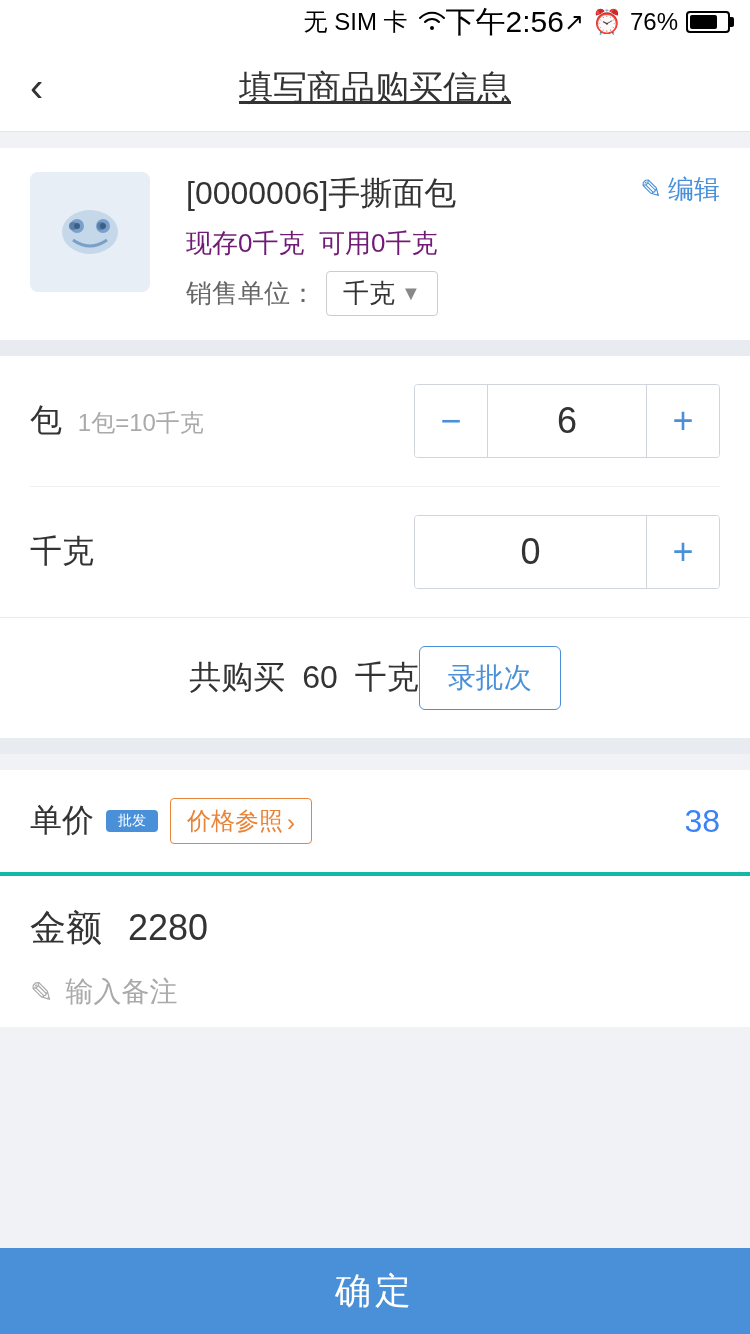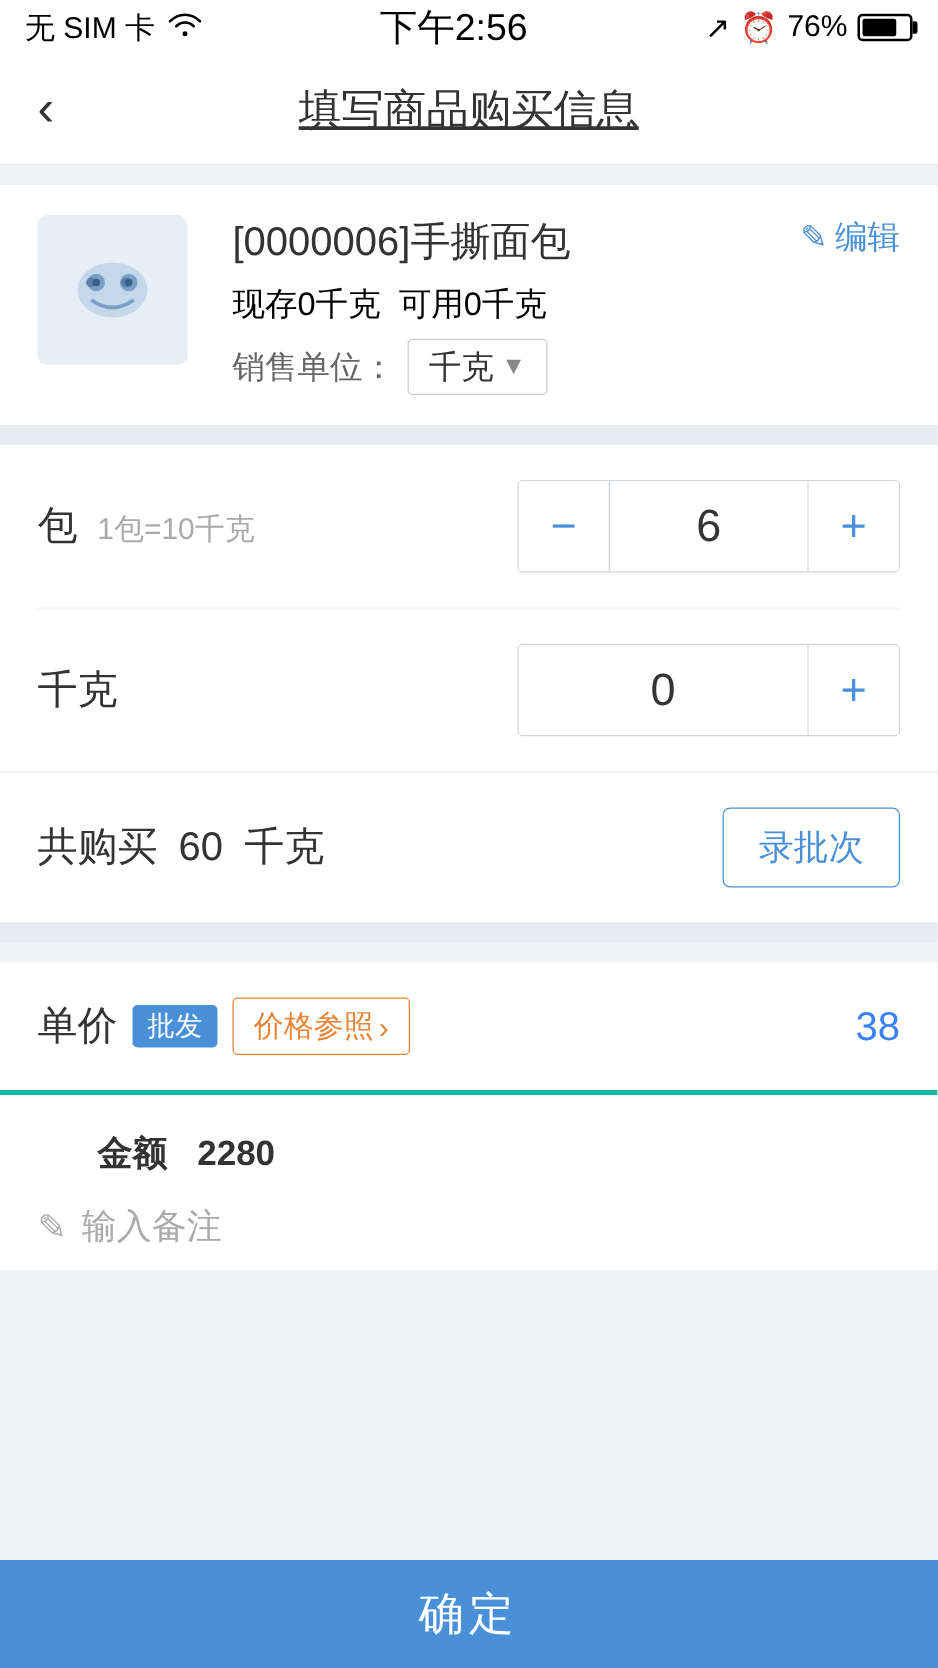--- a/index.html
+++ b/index.html
@@ -13,21 +13,21 @@
       color: #333;
       position: relative;
     }
 
     
     .status-bar {
       height: 44px;
       background: #fff;
       display: flex;
       align-items: center;
-      justify-content: space-between;
+      justify-content: flex-end;
       padding: 0 20px;
       font-size: 26px;
       color: #000;
     }
     .status-left { display: flex; align-items: center; gap: 10px; font-size: 24px; }
     .status-center { font-size: 30px; font-weight: 500; }
     .status-right { display: flex; align-items: center; gap: 8px; font-size: 24px; }
     .battery-bar {
       width: 44px; height: 22px; border: 2px solid #000; border-radius: 4px; position: relative; display: flex; align-items: center; padding: 2px;
     }
@@ -73,21 +73,21 @@
       height: 120px;
       background: #e8eef5;
       border-radius: 8px;
       display: flex;
       align-items: center;
       justify-content: center;
       flex-shrink: 0;
     }
     .product-info { flex: 1; }
     .product-name { font-size: 32px; color: #333; font-weight: 500; margin-bottom: 10px; }
-    .product-stock { font-size: 26px; color: #000000; margin-bottom: 10px; }
+    .product-stock { font-size: 26px; color: #701a75; margin-bottom: 10px; }
     .product-unit-row { display: flex; align-items: center; gap: 10px; font-size: 26px; color: #666; }
     .unit-selector {
       border: 1px solid #ccc;
       border-radius: 4px;
       padding: 4px 16px;
       font-size: 26px;
       color: #333;
       background: #fff;
       display: flex;
       align-items: center;
@@ -161,21 +161,21 @@
       width: 232px;
       border-left: none;
     }
 
     
     .total-row {
       background: #fff;
       padding: 28px 30px;
       display: flex;
       align-items: center;
-      justify-content: space-between;
+      justify-content: center;
       border-top: 1px solid #e8ecf0;
     }
     .total-text { font-size: 32px; color: #333; }
     .record-batch-btn {
       border: 1px solid #4a90d9;
       border-radius: 6px;
       padding: 12px 28px;
       font-size: 28px;
       color: #4a90d9;
       background: #fff;
@@ -192,42 +192,42 @@
       justify-content: space-between;
       border-bottom: 4px solid #14b8a6;
     }
     .price-left { display: flex; align-items: center; gap: 12px; }
     .price-label { font-size: 32px; color: #333; }
     .price-tag {
       background: #4a90d9;
       color: #fff;
       border-radius: 4px;
       padding: 2px 12px;
-      font-size: 22px;
+      font-size: 14px;
     }
     .price-ref-btn {
       border: 1px solid #e8843a;
       border-radius: 4px;
       padding: 6px 16px;
       font-size: 24px;
       color: #e8843a;
       background: #fff;
       display: flex;
       align-items: flex-end;
       gap: 4px;
       cursor: pointer;
     }
     .price-value { font-size: 32px; color: #3b82f6; font-weight: 400; }
 
     
     .amount-section {
       background: #fff;
       padding: 28px 30px 16px 30px;
     }
-    .amount-row { font-size: 28px; color: #333; font-weight: 700; margin-bottom: 20px; margin-left: 48px; }
+    .amount-row { font-size: 36px; color: #333; font-weight: 400; margin-bottom: 20px; }
     .remark-row {
       display: flex;
       align-items: center;
       gap: 12px;
       color: #aaa;
       font-size: 28px;
     }
     .remark-icon { font-size: 28px; }
 
     

